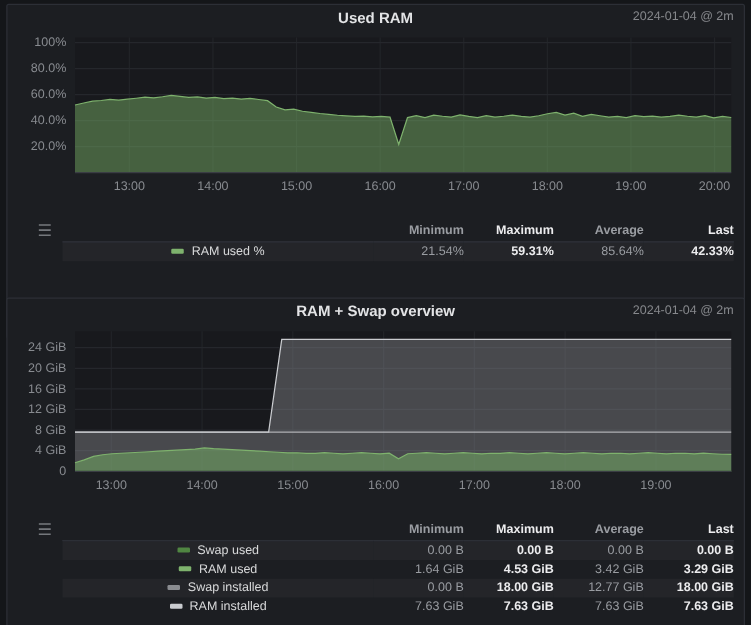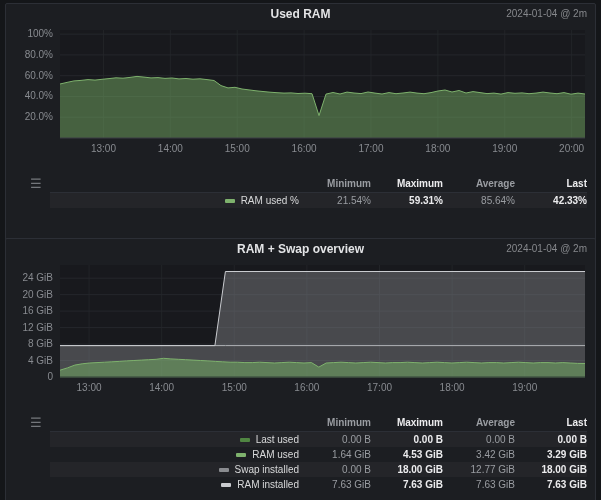--- a/index.html
+++ b/index.html
@@ -11,21 +11,21 @@
   .panel-header{position:relative;height:20px;display:flex;align-items:center;justify-content:center;}
   .panel-title{margin:0;font-size:12px;font-weight:700;color:#e3e4e6;cursor:pointer;}
   .panel-time{position:absolute;right:8px;top:4px;font-size:10px;color:#86888c;}
   .chart{margin-left:2px;}
   svg text.tick{fill:#888b90;font-size:10px;font-family:"Liberation Sans",sans-serif;}
   .legend{position:relative;margin-top:14px;padding:0 8px 0 44px;}
   .legend-menu{position:absolute;left:24px;top:1px;color:#74777c;font-size:13px;line-height:13px;cursor:pointer;user-select:none;}
   table.legend-table{width:100%;border-collapse:collapse;font-size:10px;table-layout:fixed;}
   .legend-table th{color:#9a9da2;font-weight:700;text-align:right;padding:2px 0 3px 0;border-bottom:1px solid #2c2f36;width:72px;}
   .legend-table td{color:#9a9da2;text-align:right;padding:2px 0;width:72px;}
-  .legend-table th.lbl,.legend-table td.lbl{width:auto;text-align:right;}
+  .legend-table th.lbl,.legend-table td.lbl{width:auto;text-align:center;}
   .legend-table td.lbl{color:#d8d9da;cursor:pointer;}
   .legend-table th.hl,.legend-table td.hl{color:#ececee;font-weight:700;}
   .legend-table tr.stripe{background:rgba(255,255,255,0.035);}
   .swatch{display:inline-block;width:10px;height:4px;border-radius:1px;margin-right:6px;vertical-align:middle;}
 </style>
 </head>
 <body>
 
 <div class="page">
 
@@ -142,21 +142,21 @@
             <tr>
               <th class="lbl"></th>
               <th>Minimum</th>
               <th class="hl">Maximum</th>
               <th>Average</th>
               <th class="hl">Last</th>
             </tr>
           </thead>
           <tbody>
             <tr class="stripe">
-              <td class="lbl"><i class="swatch" style="background: rgb(80, 134, 66);"></i><span>Last used</span></td>
+              <td class="lbl"><i class="swatch" style="background: rgb(80, 134, 66);"></i><span>Swap used</span></td>
               <td>0.00 B</td>
               <td class="hl">0.00 B</td>
               <td>0.00 B</td>
               <td class="hl">0.00 B</td>
             </tr>
             <tr>
               <td class="lbl"><i class="swatch" style="background: rgb(126, 178, 109);"></i><span>RAM used</span></td>
               <td>1.64 GiB</td>
               <td class="hl">4.53 GiB</td>
               <td>3.42 GiB</td>

